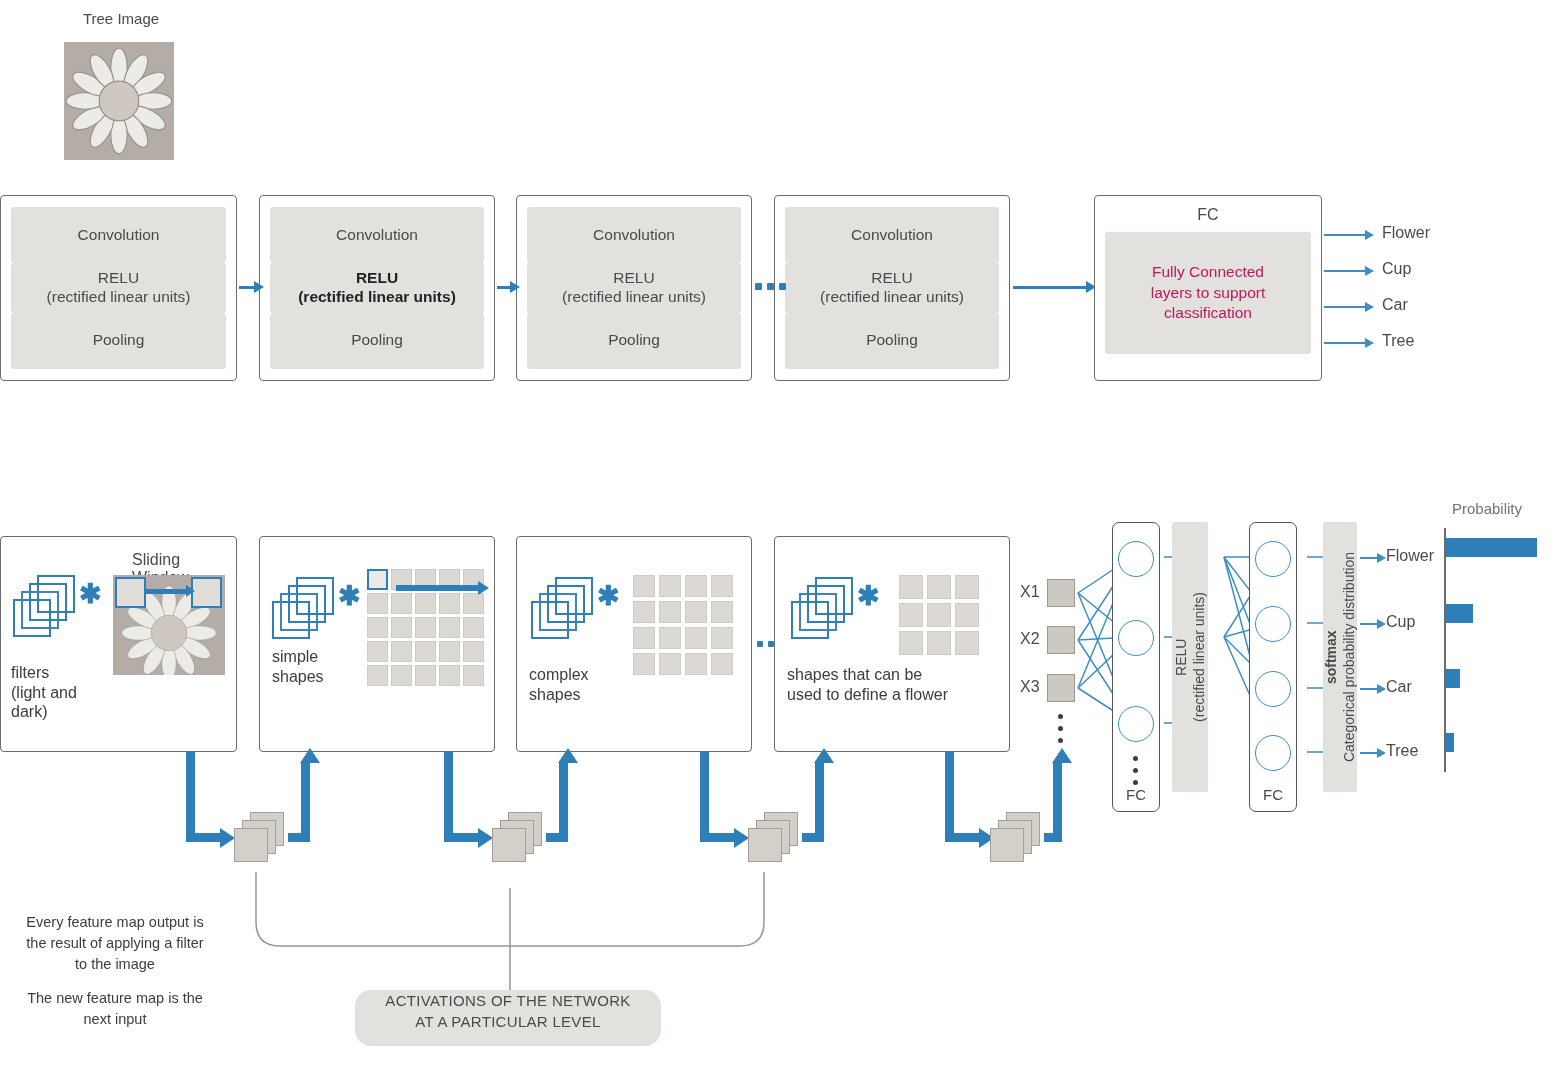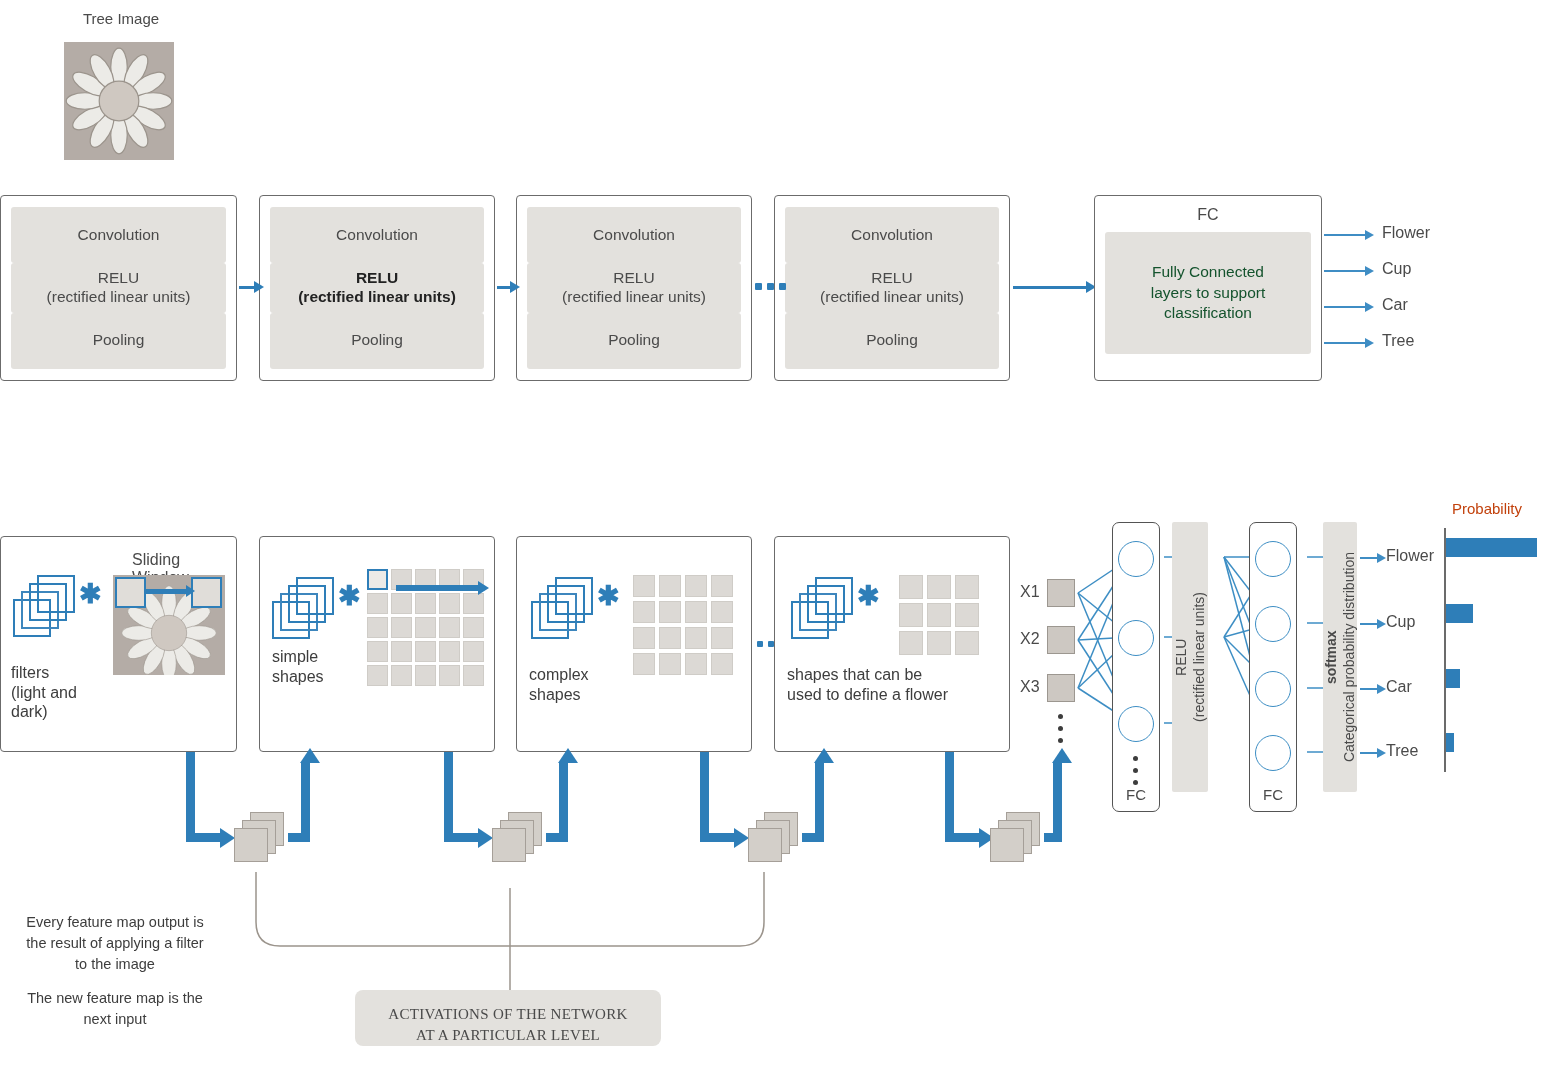--- a/index.html
+++ b/index.html
@@ -38,21 +38,21 @@
   
   #fc-top-block {
     border:1.3px solid #6b6b6b; border-radius:4px; background:#fff;
     left:1094px; top:195px; width:228px; height:186px;
     padding:10px;
   }
   #fc-top-title { text-align:center; font-size:16px; color:#4a4a4a; margin-bottom:8px; }
   #fc-top-inner {
     background:#e3e1dd; border-radius:3px; height:122px;
     display:flex; align-items:center; justify-content:center;
-    text-align:center; font-size:15.5px; line-height:1.35; color:#14532d;
+    text-align:center; font-size:15.5px; line-height:1.35; color:#be185d;
   }
 
   
   .harrow { height:3px; background:#2e7eb8; }
   .harrow::after {
     content:""; position:absolute; right:-9px; top:-5px;
     border-left:10px solid #2e7eb8;
     border-top:6.5px solid transparent; border-bottom:6.5px solid transparent;
   }
   .thin-harrow { height:2px; background:#3f8dc4; }
@@ -122,30 +122,30 @@
     position:absolute; background:#e3e1dd; border-radius:2px;
     display:flex; align-items:center; justify-content:center;
   }
   .vert-text {
     writing-mode:vertical-rl; transform:rotate(180deg);
     font-size:14px; color:#4a4a4a; text-align:center; line-height:1.25; white-space:nowrap;
   }
   .vert-text b { font-weight:bold; }
 
   
-  #prob-title { position:absolute; font-size:15px; color:#c2410c; }
+  #prob-title { position:absolute; font-size:15px; color:#737373; }
   #prob-axis { position:absolute; width:1.6px; background:#6b6b6b; }
   .pbar { position:absolute; height:19px; background:#2e7eb8; }
 
   
   .annot { position:absolute; font-size:14.5px; line-height:1.45; text-align:center; color:#3d3d3d; }
   #activations-pill {
-    position:absolute; background:#e3e1dd; border-radius:8px;
-    display:flex; align-items:flex-end; justify-content:center; text-align:center;
-    font-size:15px; color:#4a4a4a; line-height:1.4; letter-spacing:0.3px;font-family:Liberation Serif, serif;
+    position:absolute; background:#e3e1dd; border-radius:16px;
+    display:flex; align-items:flex-start; justify-content:center; text-align:center;
+    font-size:15px; color:#4a4a4a; line-height:1.4; letter-spacing:0.3px;
   }
   #brace-svg { position:absolute; left:240px; top:860px; }
 </style>
 </head>
 <body>
 
 <div class="abs" id="input-image-title">Tree Image</div>
 <div class="abs" id="input-image-thumb">
   <svg class="flowersvg" viewBox="0 0 100 100">
     <g fill="#ecebe7" stroke="#9b948c" stroke-width="1.1">

